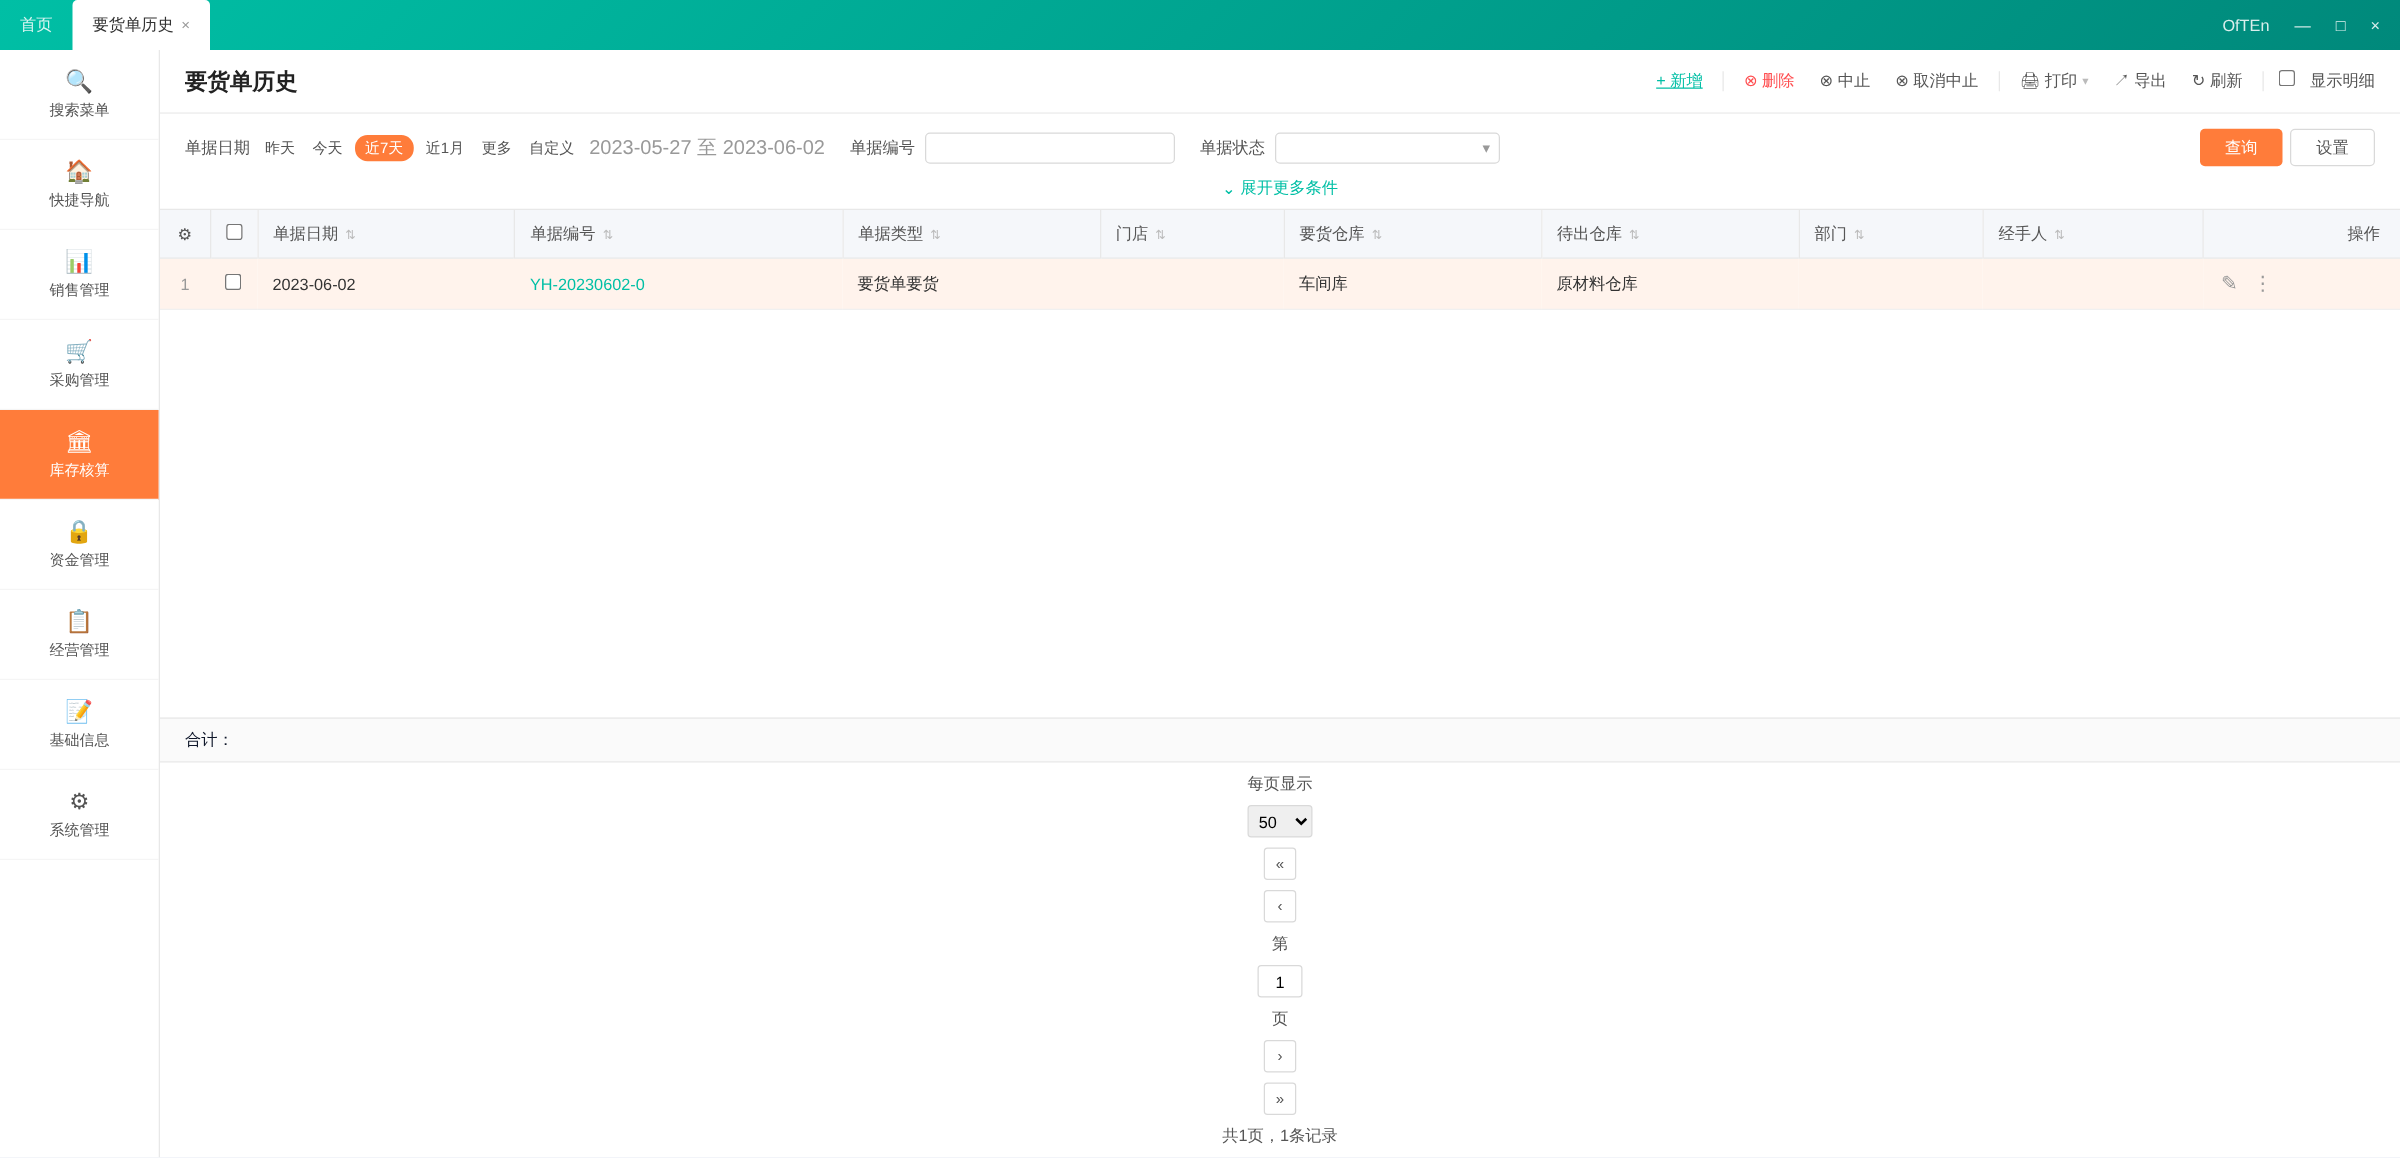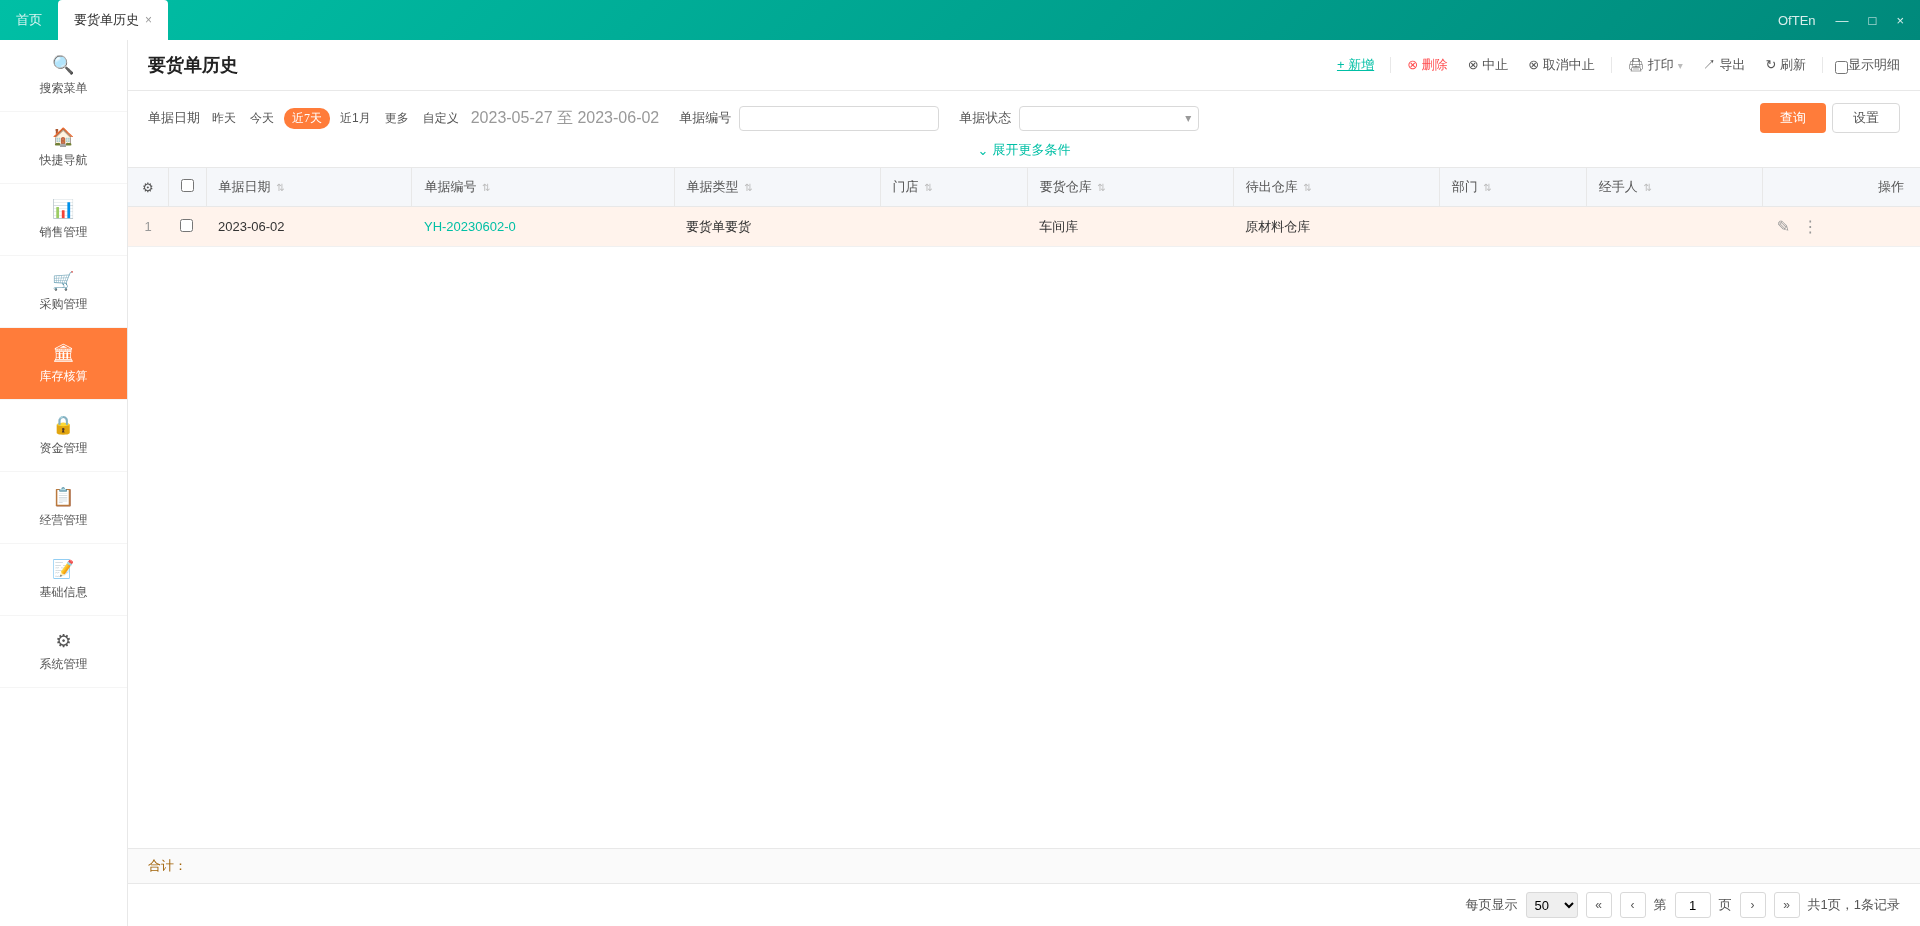--- a/index.html
+++ b/index.html
@@ -130,22 +130,22 @@
       color: #555;
       padding: 4px 4px;
     }
     .toolbar-btn.new-btn {
       color: #00bfa5;
       text-decoration: underline;
     }
     .toolbar-btn.del-btn { color: #ff4d4f; }
     .show-detail-cb {
       display: flex;
-      align-items: flex-end;
-      gap: 0;
+      align-items: flex-start;
+      gap: 12px;
       font-size: 13px;
       color: #555;
     }
 
     
     .filter-bar {
       background: #fff;
       padding: 12px 20px 8px;
       border-bottom: 1px solid #e8e8e8;
       flex-shrink: 0;
@@ -176,21 +176,20 @@
       font-size: 12px;
       color: #555;
       padding: 2px 4px;
       border-radius: 3px;
     }
     .date-shortcut.active {
       background: #ff7c3a;
       color: #fff;
       border-radius: 10px;
       padding: 2px 8px;
-      font-family: Liberation Serif, serif;
     }
     .filter-date-range {
       font-size: 16px;
       color: #999;
     }
     .filter-input {
       border: 1px solid #d9d9d9;
       border-radius: 4px;
       padding: 4px 8px;
       font-size: 13px;
@@ -326,35 +325,36 @@
       width: 36px;
       text-align: center;
     }
 
     
     .table-footer {
       background: #fafafa;
       border-top: 1px solid #e8e8e8;
       padding: 8px 20px;
       font-size: 13px;
-      color: #a16207;
+      color: #0f172a;
       flex-shrink: 0;
     }
 
     
     .pagination-bar {
       background: #fff;
       border-top: 1px solid #e8e8e8;
       padding: 8px 20px;
       display: flex;
       align-items: center;
       justify-content: flex-end;
       gap: 8px;
       flex-shrink: 0;
       font-size: 13px;
+      flex-direction: column;
     }
     .pagination-bar span { color: #555; }
     .page-btn {
       border: 1px solid #d9d9d9;
       background: #fff;
       border-radius: 3px;
       width: 26px;
       height: 26px;
       display: flex;
       align-items: center;

